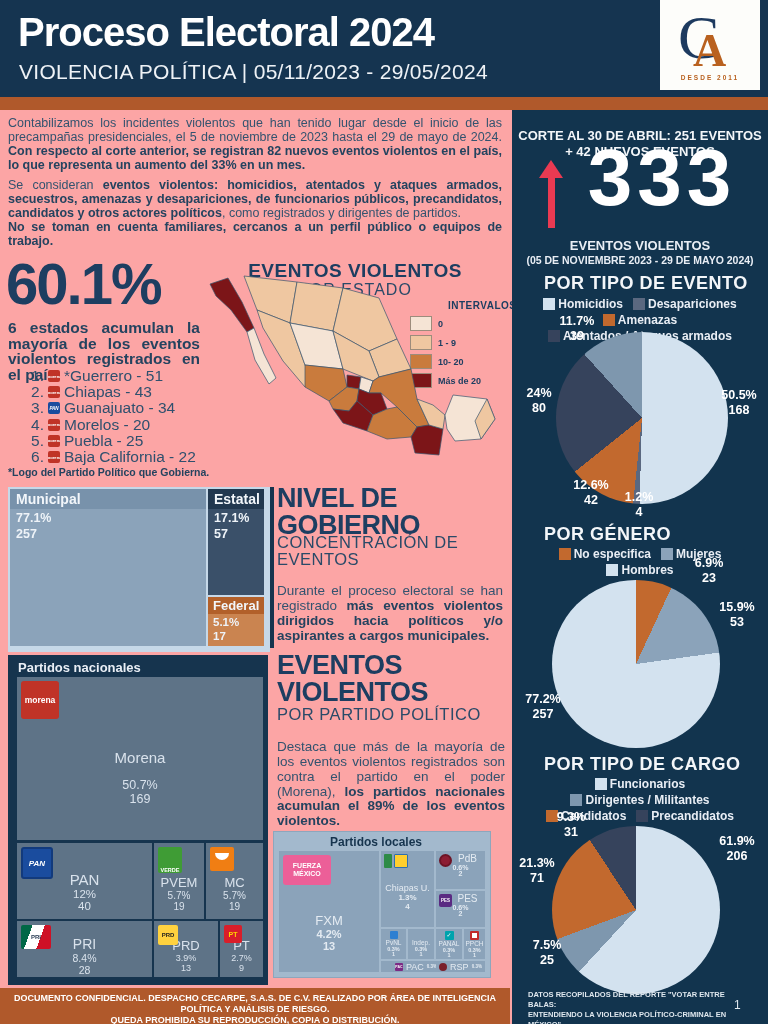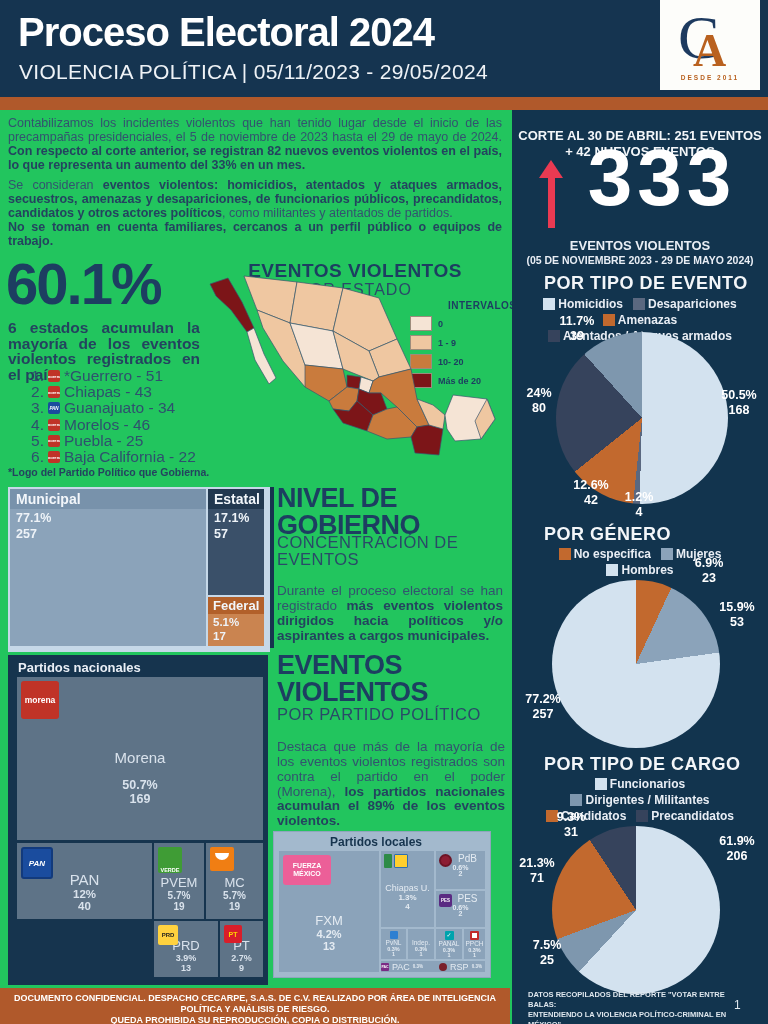--- a/index.html
+++ b/index.html
@@ -1,16 +1,16 @@
 <!DOCTYPE html>
 <html><head>
 <meta charset="utf-8">
 <style>
   html,body{margin:0;padding:0;background:#ffffff;}
-  .page{position:relative;width:768px;height:1024px;background:#22c55e;overflow:hidden;
+  .page{position:relative;width:768px;height:1024px;background:#fca5a5;overflow:hidden;
         font-family:"Liberation Sans",sans-serif;color:#2f506e;}
   .abs{position:absolute;}
   
   .hdr{left:0;top:0;width:768px;height:97px;background:#153450;}
   .hdr-title{left:18px;top:10px;font-size:40px;font-weight:700;color:#ffffff;letter-spacing:-1px;}
   .hdr-sub{left:19px;top:60px;font-size:21px;font-weight:400;color:#eef2f6;letter-spacing:.3px;}
   .logo-box{left:660px;top:0;width:100px;height:90px;background:#fdfdfa;}
   .logo-c{position:absolute;left:18px;top:2px;font-family:"Liberation Serif",serif;font-size:62px;color:#1d3a5f;}
   .logo-a{position:absolute;left:33px;top:24px;font-family:"Liberation Serif",serif;font-size:46px;font-weight:700;color:#b9611f;}
   .logo-tag{position:absolute;left:0;top:74px;width:100%;text-align:center;font-size:6.5px;letter-spacing:2px;color:#b9611f;font-weight:700;}
@@ -45,21 +45,21 @@
   
   .h-big{font-size:27px;font-weight:800;color:#1d3e61;line-height:1.0;letter-spacing:-.5px;}
   .h-sub{font-size:16.5px;color:#2a4a68;line-height:1.05;letter-spacing:.5px;}
   .col-par{font-size:13.5px;line-height:1.1;text-align:justify;color:#33536f;}
   .col-par strong{color:#24435f;}
   
   .nat-panel{left:8px;top:655px;width:260px;height:330px;background:#16344e;}
   .panel-head{position:absolute;left:10px;top:5px;font-size:13px;font-weight:700;color:#e9eef5;}
   .blk{position:absolute;background:#5e7387;color:#d9e2ec;text-align:center;overflow:hidden;}
   .blk .bname{font-weight:400;color:#d9e2ec;}
-  .blk .bnum{font-weight:700;}
+  .blk .bnum{font-weight:400;}
   .loc-panel{left:273px;top:831px;width:216px;height:145px;background:#a3b9cd;border:1px solid #8ea6bc;}
   .loc-head{position:absolute;left:8px;top:3px;font-size:12px;font-weight:700;color:#16344e;margin-left:48px;}
   .lblk{position:absolute;background:#8ba3ba;color:#e4ebf2;text-align:center;overflow:hidden;}
   
   .footer{left:0;top:988px;width:510px;height:36px;background:#b0592b;color:#ffffff;
           font-size:9px;font-weight:700;text-align:center;line-height:1.2;padding-top:5px;box-sizing:border-box;}
   
   .sidebar{left:512px;top:110px;width:256px;height:914px;background:#12344e;color:#e9eef5;}
   .sb{position:absolute;}
   .corte{left:0;top:10px;width:256px;text-align:center;font-size:13px;font-weight:700;line-height:1.25;color:#f3f6f9;margin-top:8px;}
@@ -94,21 +94,21 @@
       <span class="logo-a">A</span>
       <span class="logo-tag">DESDE 2011</span>
     </div>
   </div>
   <div class="abs orange-bar"></div>
 
   <div class="abs body-txt" style="left:8px;top:116px;width:494px;">
     <span>Contabilizamos los incidentes violentos que han tenido lugar desde el inicio de las precampañas presidenciales, el 5 de noviembre de 2023 hasta el 29 de mayo de 2024. </span><strong>Con respecto al corte anterior, se registran 82 nuevos eventos violentos en el país, lo que representa un aumento del 33% en un mes.</strong>
   </div>
   <div class="abs body-txt" style="left:8px;top:178px;width:494px;">
-    <span>Se consideran </span><strong>eventos violentos: homicidios, atentados y ataques armados, secuestros, amenazas y desapariciones, de funcionarios públicos, precandidatos, candidatos y otros actores políticos</strong><span>, como militantes y atentados de partidos.</span><br>
+    <span>Se consideran </span><strong>eventos violentos: homicidios, atentados y ataques armados, secuestros, amenazas y desapariciones, de funcionarios públicos, precandidatos, candidatos y otros actores políticos</strong><span>, como registrados y dirigentes de partidos.</span><br>
     <strong>No se toman en cuenta familiares, cercanos a un perfil público o equipos de trabajo.</strong><br>
   </div>
 
   <div class="abs big-pct">60.1%</div>
   <div class="abs statement">6 estados acumulan la mayoría de los eventos violentos registrados en el país.</div>
   <div class="abs states">
     <div class="srow">
         <span class="srank">1.</span>
         <span class="plogo morena">morena</span>
         <span>*Guerrero - 51</span>
@@ -119,21 +119,21 @@
         <span>Chiapas - 43</span>
       </div>
     <div class="srow">
         <span class="srank">3.</span>
         <span class="plogo pan">PAN</span>
         <span>Guanajuato - 34</span>
       </div>
     <div class="srow">
         <span class="srank">4.</span>
         <span class="plogo morena">morena</span>
-        <span>Morelos - 46</span>
+        <span>Morelos - 20</span>
       </div>
     <div class="srow">
         <span class="srank">5.</span>
         <span class="plogo morena">morena</span>
         <span>Puebla - 25</span>
       </div>
     <div class="srow">
         <span class="srank">6.</span>
         <span class="plogo morena">morena</span>
         <span>Baja California - 22</span>
@@ -243,20 +243,26 @@
       <div class="bnum" style="font-size:10px;">19</div>
     </div>
     <div class="blk" style="left:198px;top:188px;width:57px;height:76px;">
       <div style="position:absolute;left:4px;top:4px;width:24px;height:24px;background:#f07e13;border-radius:2px;">
           <div style="width:14px;height:7px;background:#fff;border-radius:0 0 10px 10px;margin:6px auto 0;"></div>
         </div>
       <div style="margin-top:32px;font-size:13px;" class="bname">MC</div>
       <div class="bnum" style="font-size:10px;">5.7%</div>
       <div class="bnum" style="font-size:10px;">19</div>
     </div>
+    <div class="blk" style="left:9px;top:266px;width:135px;height:56px;">
+      <div style="position:absolute;left:4px;top:4px;width:30px;height:24px;border-radius:2px;background:linear-gradient(110deg,#006847 30%,#ffffff 30% 62%,#ce1126 62%);color:#2b3e55;font-size:6px;font-weight:700;display:flex;align-items:center;justify-content:center;">PRI</div>
+      <div style="margin-top:15px;font-size:14px;" class="bname">PRI</div>
+      <div class="bnum" style="font-size:10.5px;">8.4%</div>
+      <div class="bnum" style="font-size:10.5px;">28</div>
+    </div>
     <div class="blk" style="left:146px;top:266px;width:64px;height:56px;">
       <div style="position:absolute;left:4px;top:4px;width:20px;height:20px;background:#ffd23f;border-radius:2px;color:#1e1e1e;font-size:6px;font-weight:700;display:flex;align-items:center;justify-content:center;">PRD</div>
       <div style="margin-top:17px;font-size:13px;" class="bname">PRD</div>
       <div class="bnum" style="font-size:9px;">3.9%</div>
       <div class="bnum" style="font-size:9px;">13</div>
     </div>
     <div class="blk" style="left:212px;top:266px;width:43px;height:56px;">
       <div style="position:absolute;left:4px;top:4px;width:18px;height:18px;background:#d91e2a;border-radius:2px;color:#ffd400;font-size:7px;font-weight:700;display:flex;align-items:center;justify-content:center;">PT</div>
       <div style="margin-top:17px;font-size:13px;" class="bname">PT</div>
       <div class="bnum" style="font-size:9px;">2.7%</div>
@@ -308,21 +314,21 @@
       <div style="font-size:6.5px;">PANAL</div>
       <div style="font-size:5.5px;font-weight:700;">0.3%</div>
       <div style="font-size:5.5px;font-weight:700;line-height:.8;">1</div>
     </div>
     <div class="lblk" style="left:190px;top:97px;width:21px;height:30px;">
       <div style="width:9px;height:9px;background:#fff;border-radius:1px;margin:2px auto 0;border:2px solid #c22a2a;box-sizing:border-box;"></div>
       <div style="font-size:6.5px;">PPCH</div>
       <div style="font-size:5.5px;font-weight:700;">0.3%</div>
       <div style="font-size:5.5px;font-weight:700;line-height:.8;">1</div>
     </div>
-    <div class="lblk" style="left:107px;top:129px;width:70px;height:11px;display:flex;align-items:center;gap:3px;">
+    <div class="lblk" style="left:107px;top:129px;width:70px;height:11px;display:flex;align-items:center;justify-content:center;gap:3px;">
       <span style="width:8px;height:8px;background:#7b2a84;border-radius:1px;color:#fff;font-size:3.5px;font-weight:700;display:inline-flex;align-items:center;justify-content:center;flex:0 0 auto;">PAC</span>
       <span style="font-size:9px;">PAC</span>
       <span style="font-size:4.5px;font-weight:700;">0.3%</span>
     </div>
     <div class="lblk" style="left:162px;top:129px;width:49px;height:11px;display:flex;align-items:center;justify-content:center;gap:3px;">
       <span style="width:8px;height:8px;background:#7a1f2b;border-radius:50%;flex:0 0 auto;"></span>
       <span style="font-size:9px;">RSP</span>
       <span style="font-size:4.5px;font-weight:700;">0.3%</span>
     </div>
   </div>

